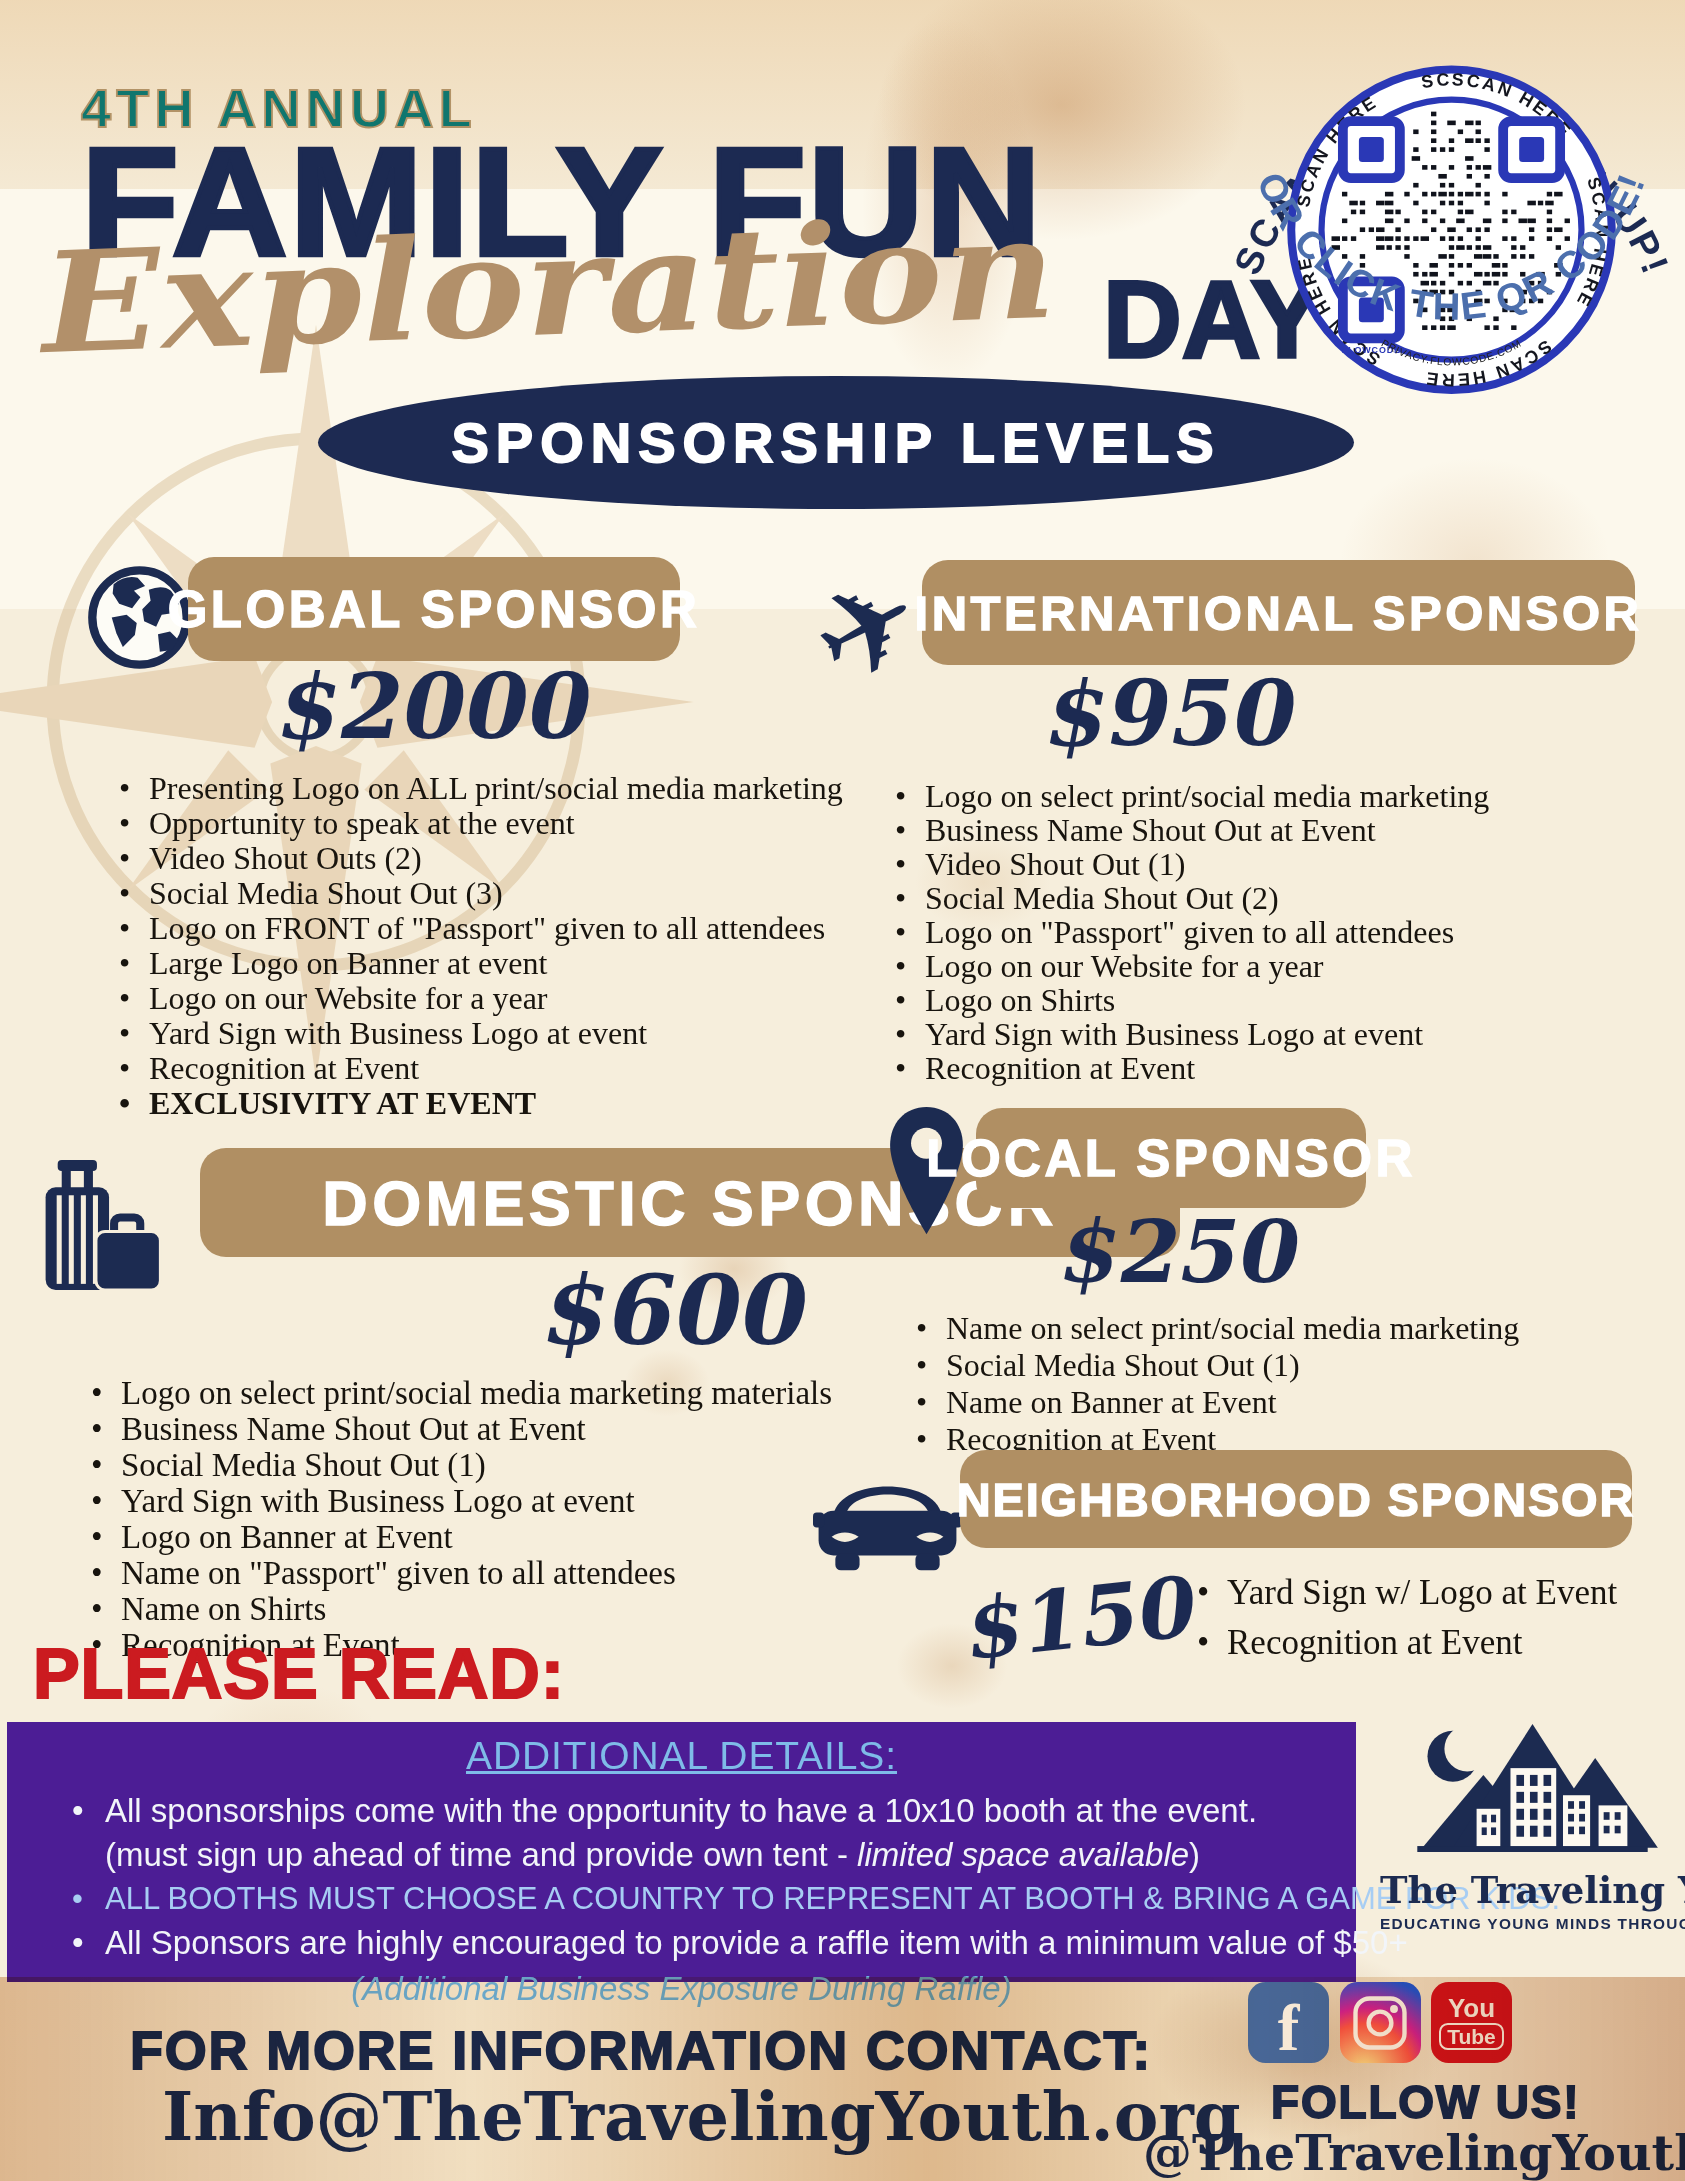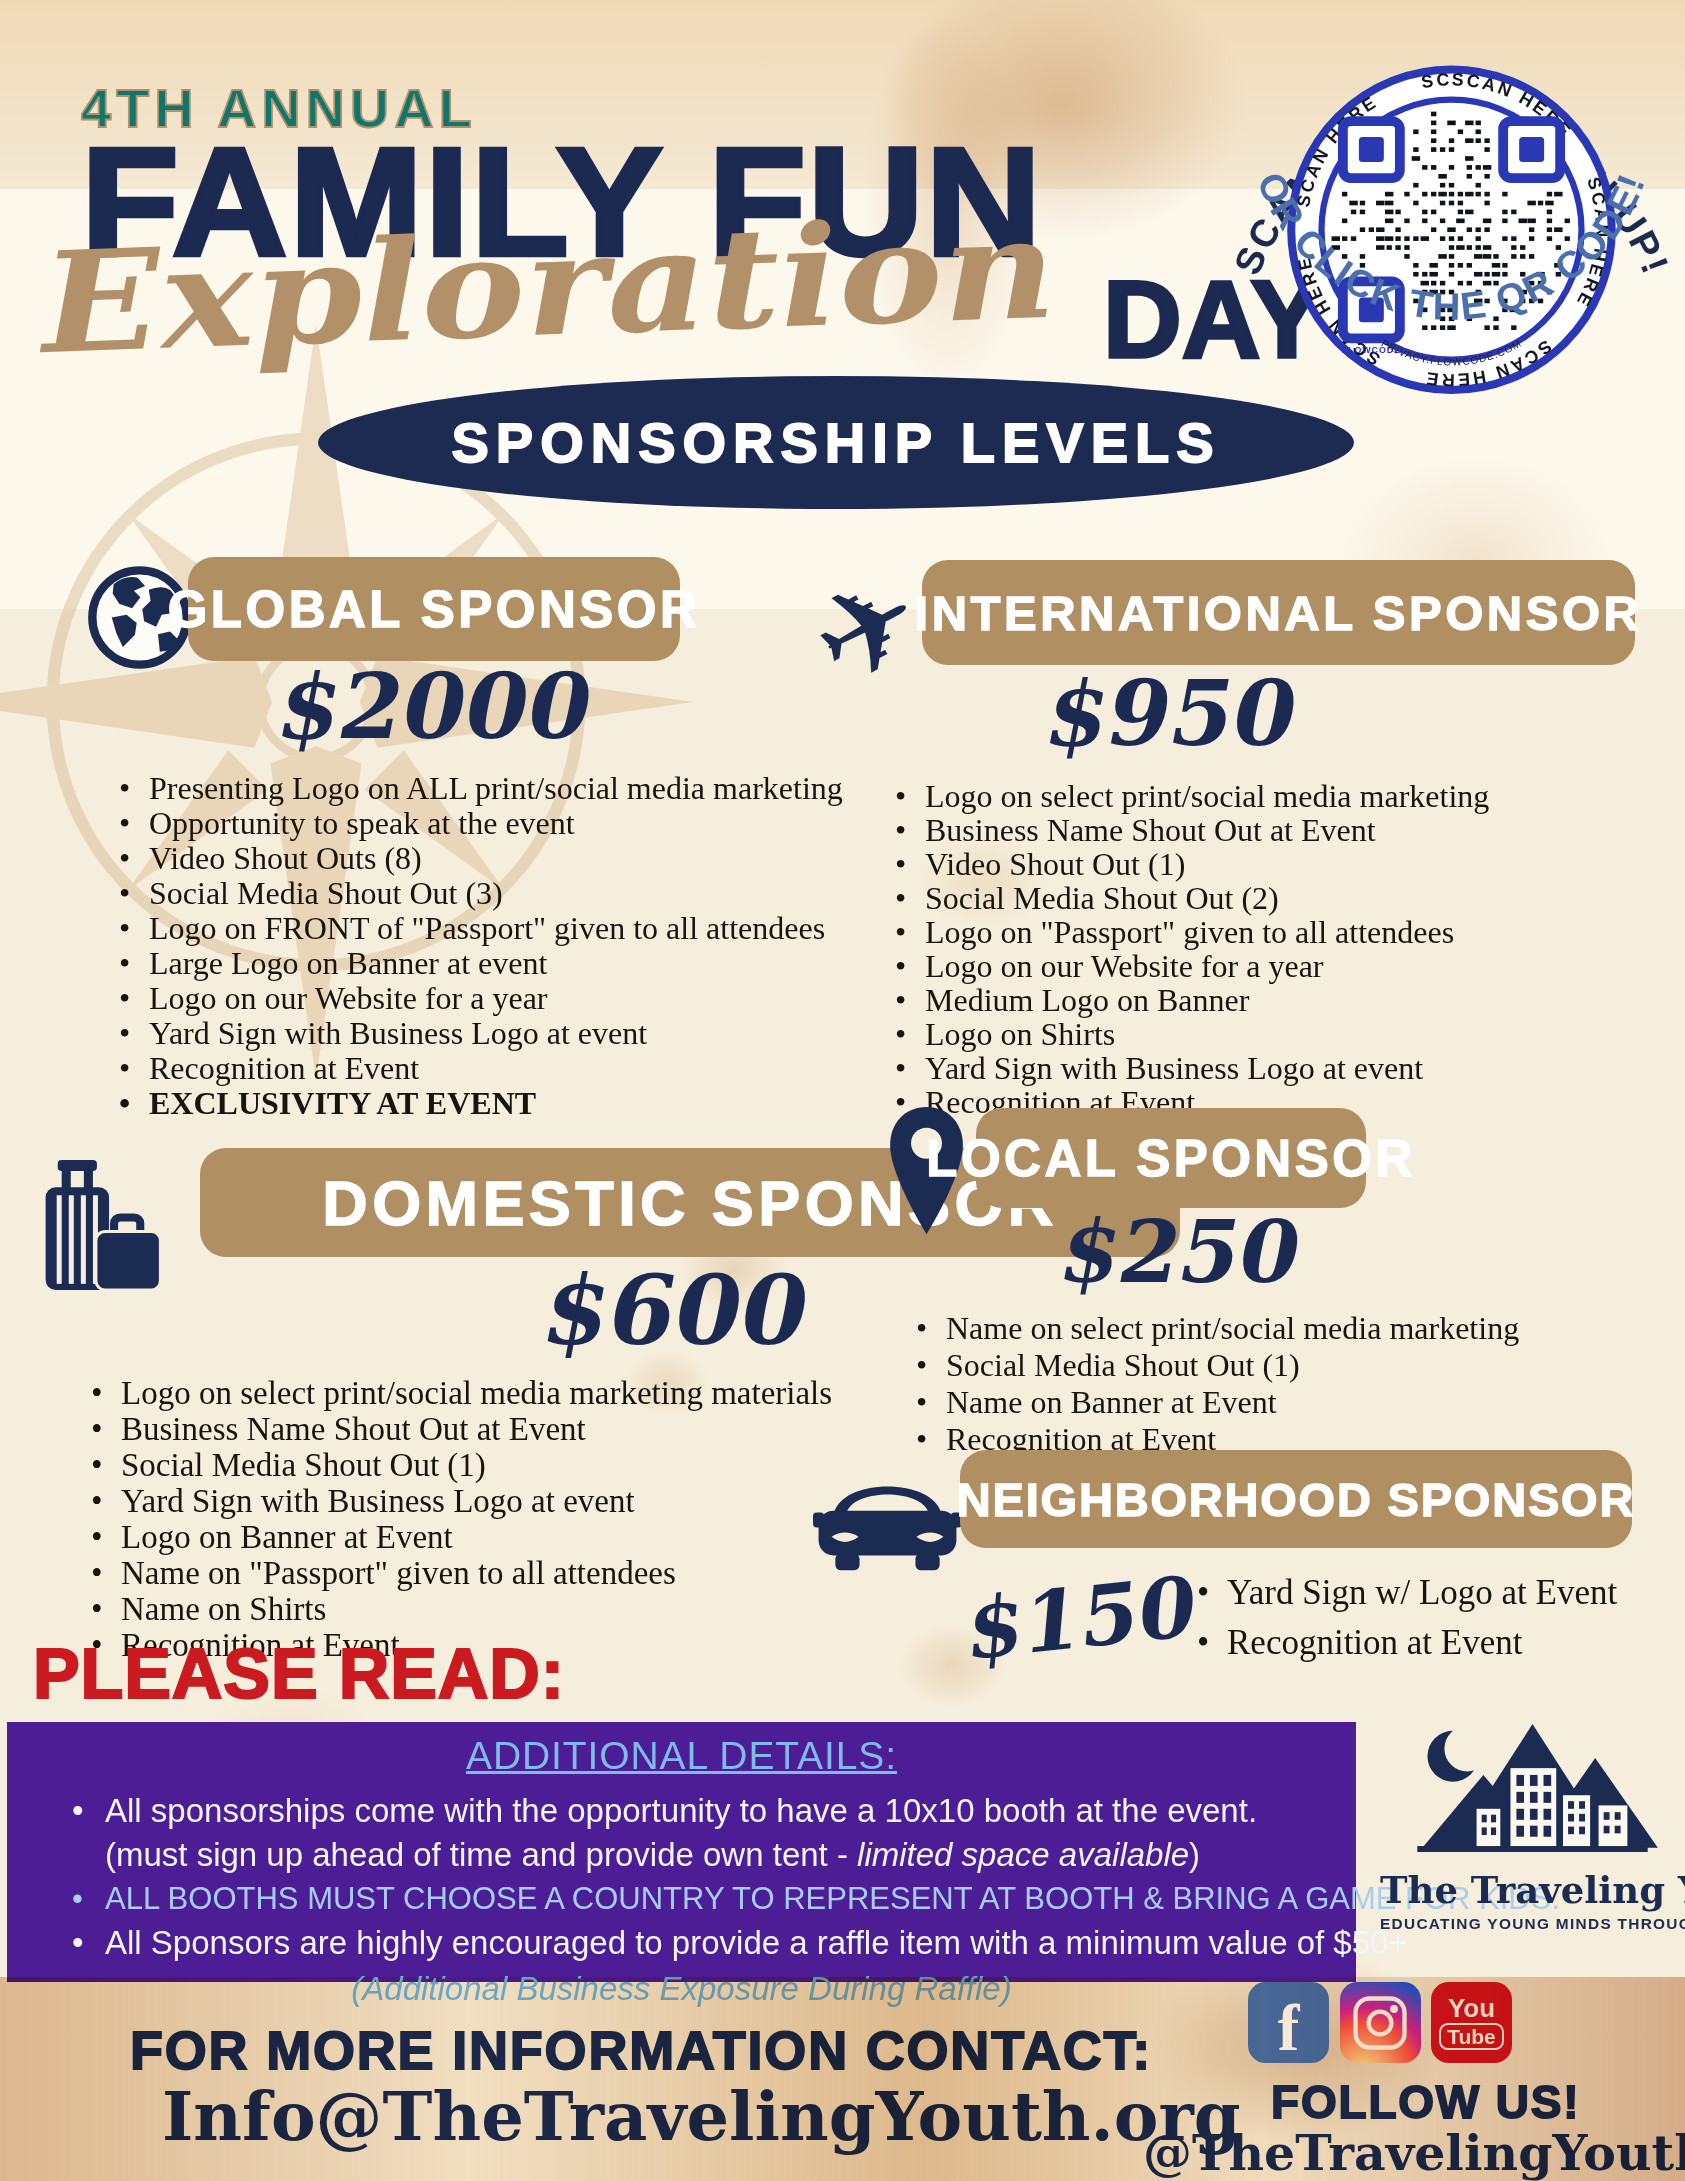--- a/index.html
+++ b/index.html
@@ -348,21 +348,21 @@
       <path d="M80,78 l13,-3 9,9 -7,11 -13,2 z"></path>
     </g>
   </svg>
   <div class="abs hdr" style="left:188px;top:557px;width:492px;height:104px;">
     <span style="font-size:51px;">GLOBAL SPONSOR</span>
   </div>
   <div class="abs price" style="left:189px;top:653px;width:492px;font-size:90px;">$2000</div>
   <ul class="abs blist" style="left:112px;top:771px;font-size:32px;line-height:35px;">
     <li>Presenting Logo on ALL print/social media marketing</li>
     <li>Opportunity to speak at the event</li>
-    <li>Video Shout Outs (8)</li>
+    <li>Video Shout Outs (2)</li>
     <li>Social Media Shout Out (3)</li>
     <li>Logo on FRONT of "Passport" given to all attendees</li>
     <li>Large Logo on Banner at event</li>
     <li>Logo on our Website for a year</li>
     <li>Yard Sign with Business Logo at event</li>
     <li>Recognition at Event</li>
     <li class="bold-li">EXCLUSIVITY AT EVENT</li>
   </ul>
 
   <div class="abs" style="left:816px;top:558px;font-family:'DejaVu Sans',sans-serif;font-size:123px;color:#1c2b51;
@@ -371,21 +371,20 @@
     <span style="font-size:49px;">INTERNATIONAL SPONSOR</span>
   </div>
   <div class="abs price" style="left:952px;top:660px;width:439px;font-size:90px;">$950</div>
   <ul class="abs blist" style="left:888px;top:779px;font-size:32px;line-height:34px;">
     <li>Logo on select print/social media marketing</li>
     <li>Business Name Shout Out at Event</li>
     <li>Video Shout Out (1)</li>
     <li>Social Media Shout Out (2)</li>
     <li>Logo on "Passport" given to all attendees</li>
     <li>Logo on our Website for a year</li>
-    <li>Medium Logo on Banner</li>
     <li>Logo on Shirts</li>
     <li>Yard Sign with Business Logo at event</li>
     <li>Recognition at Event</li>
   </ul>
 
   <svg class="abs" style="left:37px;top:1155px;" width="132" height="147" viewBox="0 0 130 146">
     <g fill="#1c2b51">
       <rect x="24" y="14" width="9" height="22"></rect>
         <rect x="46" y="14" width="9" height="22"></rect>
       <rect x="20" y="5" width="39" height="11" rx="4"></rect>

